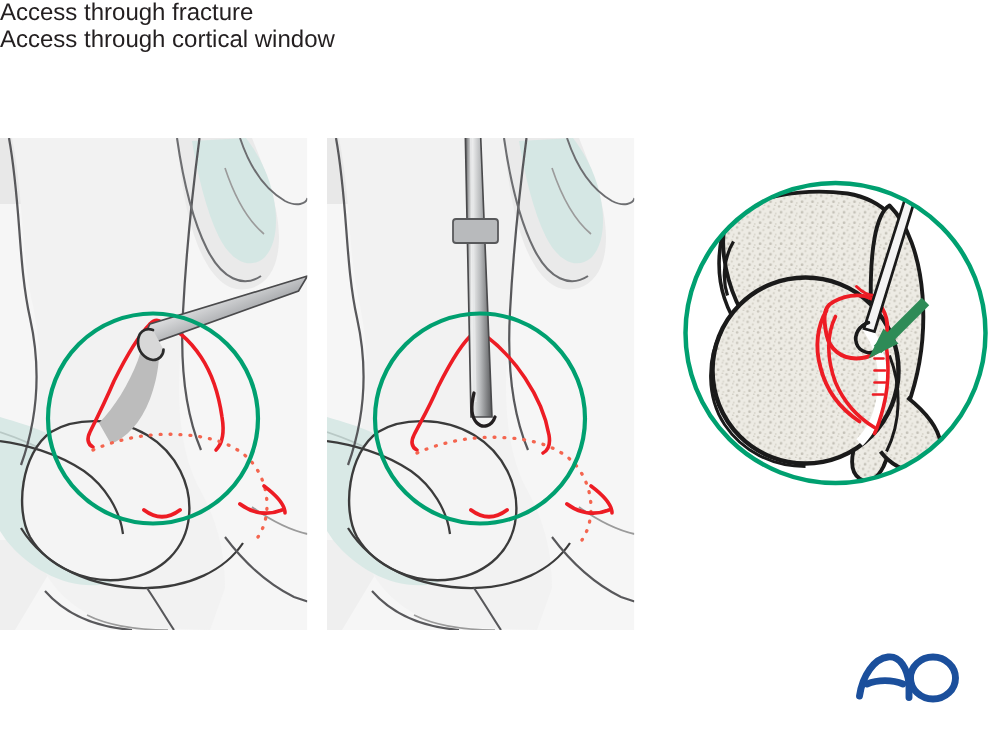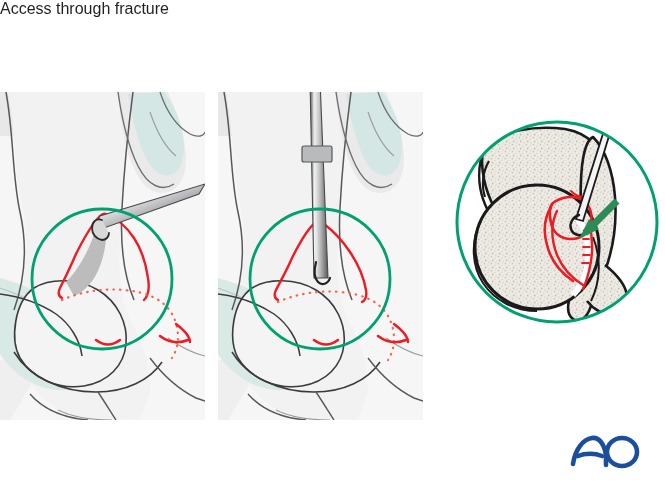--- a/index.html
+++ b/index.html
@@ -55,20 +55,22 @@
   }
 </style>
 </head>
 <body>
 
 <div id="figure-root">
 
   <div id="caption-1">Access through
 fracture</div>
 
+  <div id="caption-2">Access through
+cortical window</div>
 
   <div class="panel" id="panel-1">
     <svg width="205" height="328" viewBox="0 0 205 328" xmlns="http://www.w3.org/2000/svg">
       <defs>
         <linearGradient id="instr1" x1="0" y1="0" x2="1" y2="1">
           <stop offset="0%" stop-color="#6d6e71"></stop>
           <stop offset="35%" stop-color="#e6e7e8"></stop>
           <stop offset="60%" stop-color="#a7a9ac"></stop>
           <stop offset="100%" stop-color="#58595b"></stop>
         </linearGradient>

